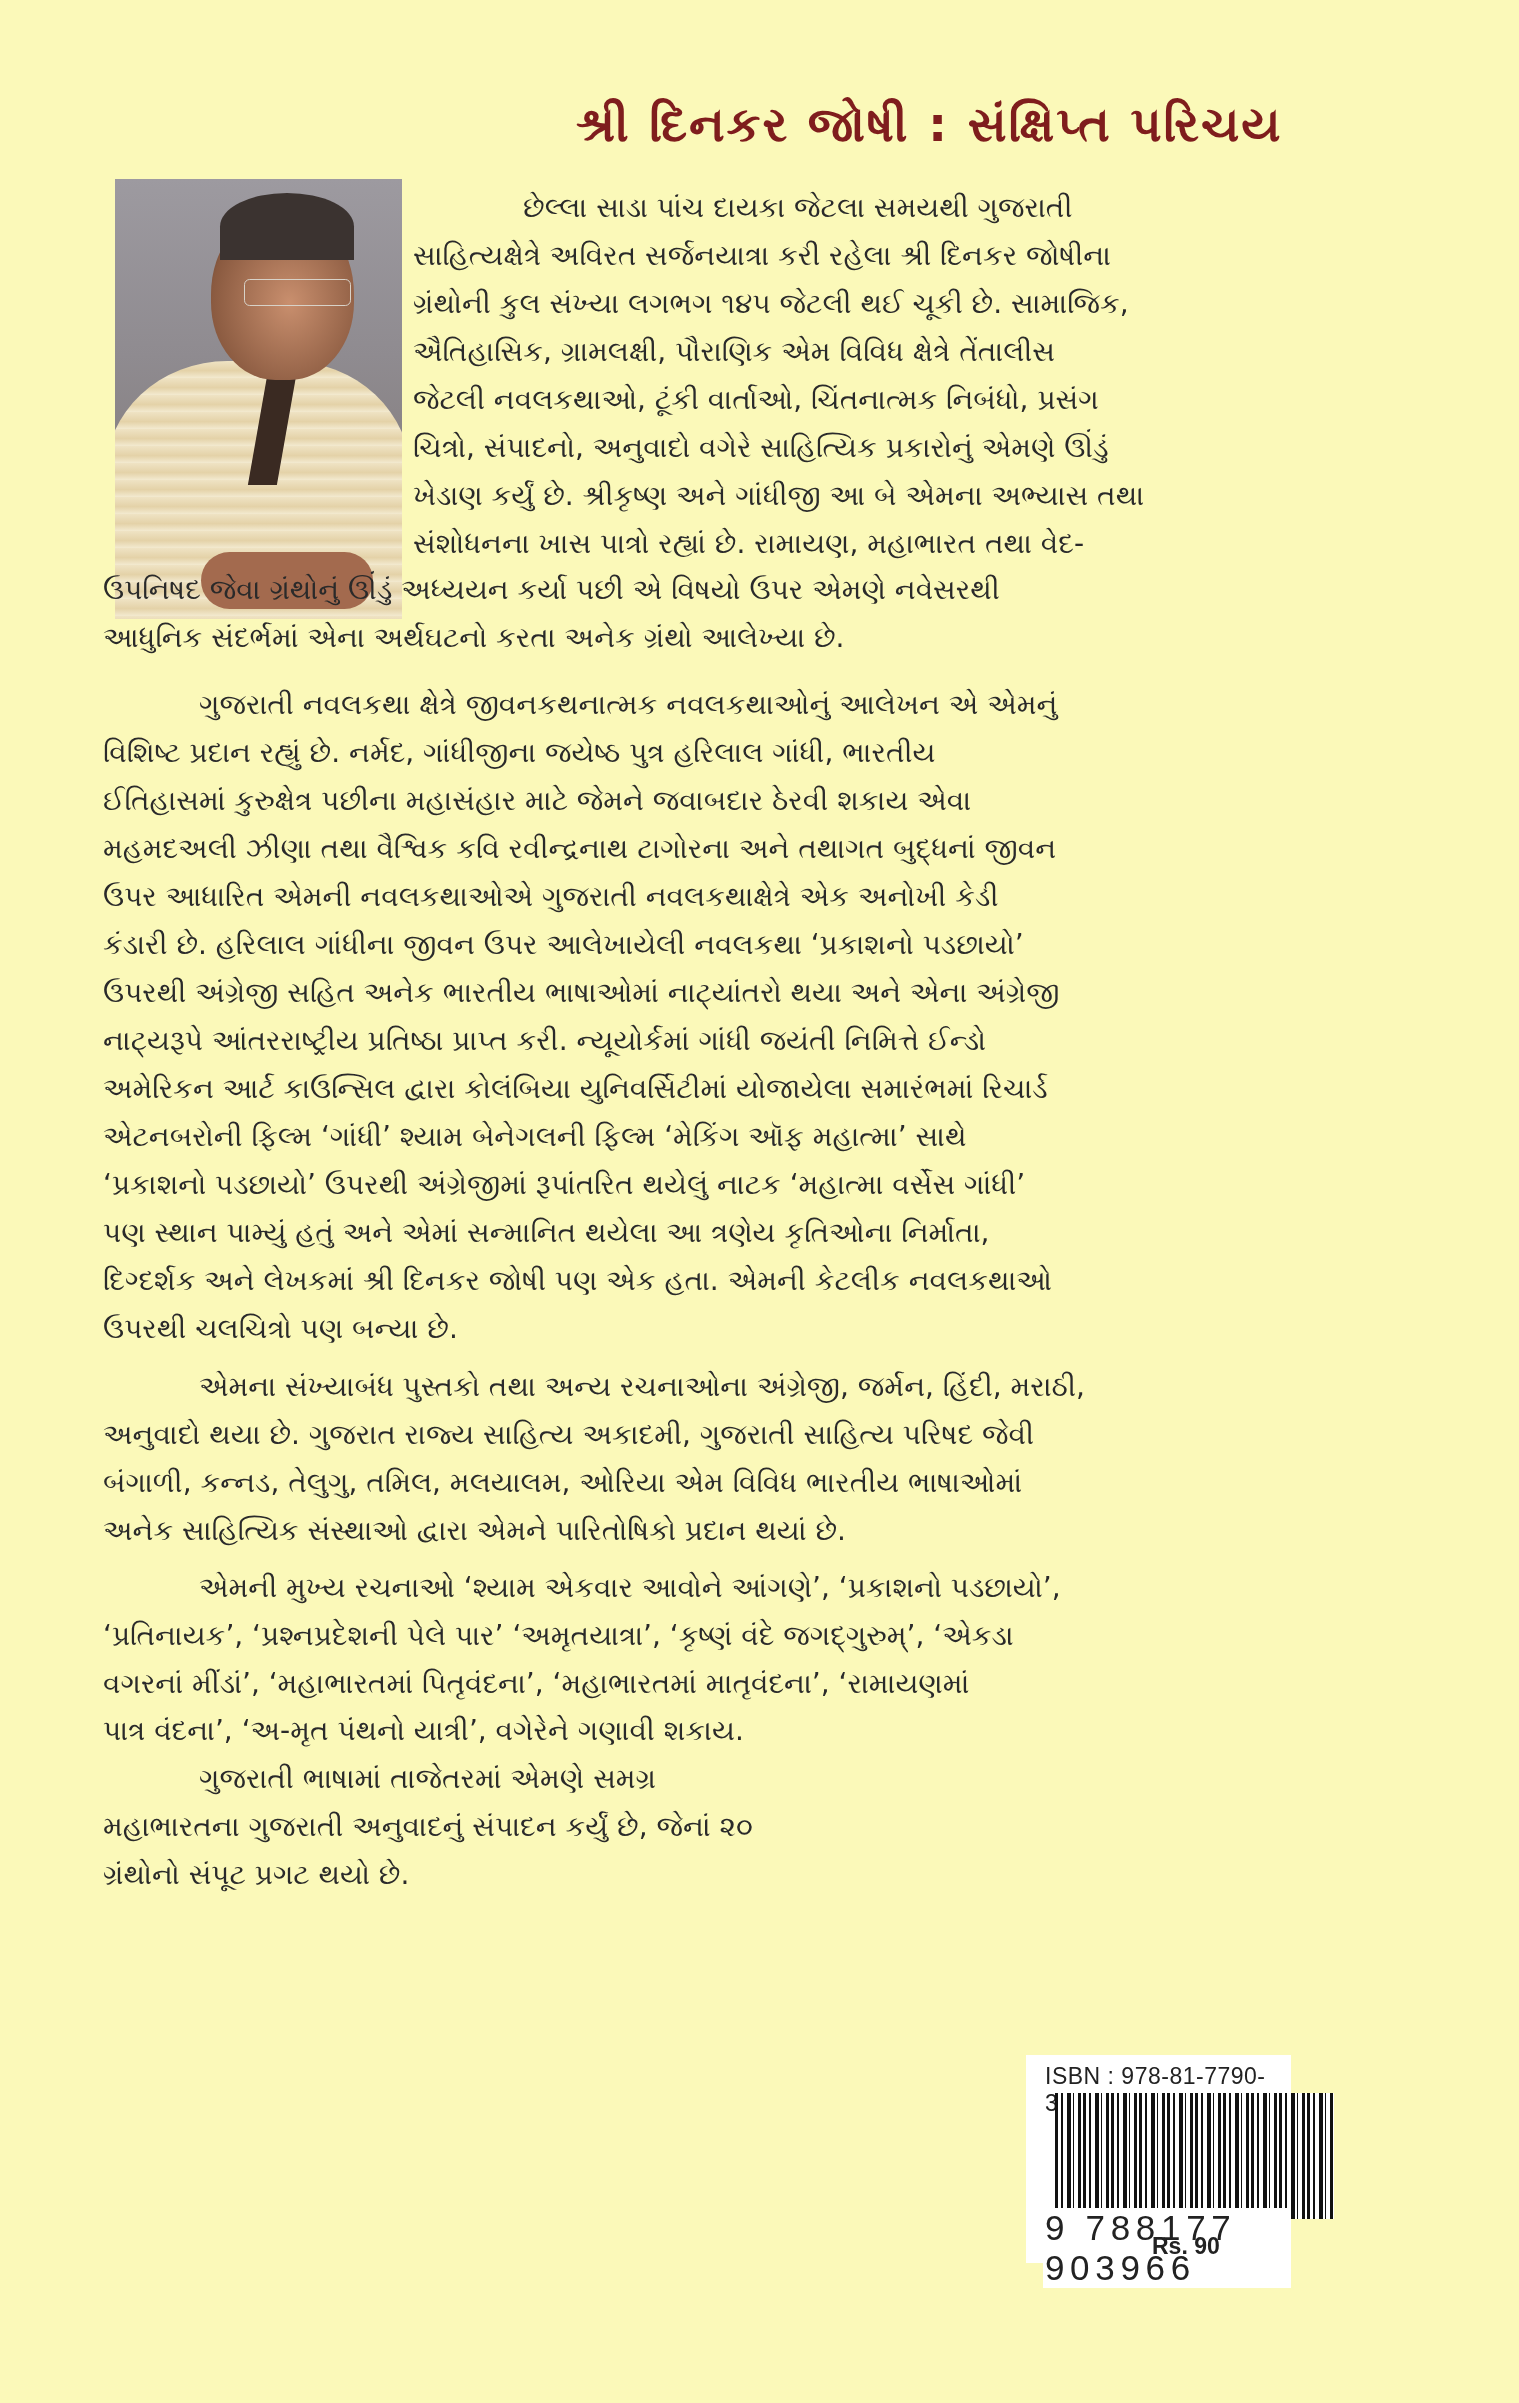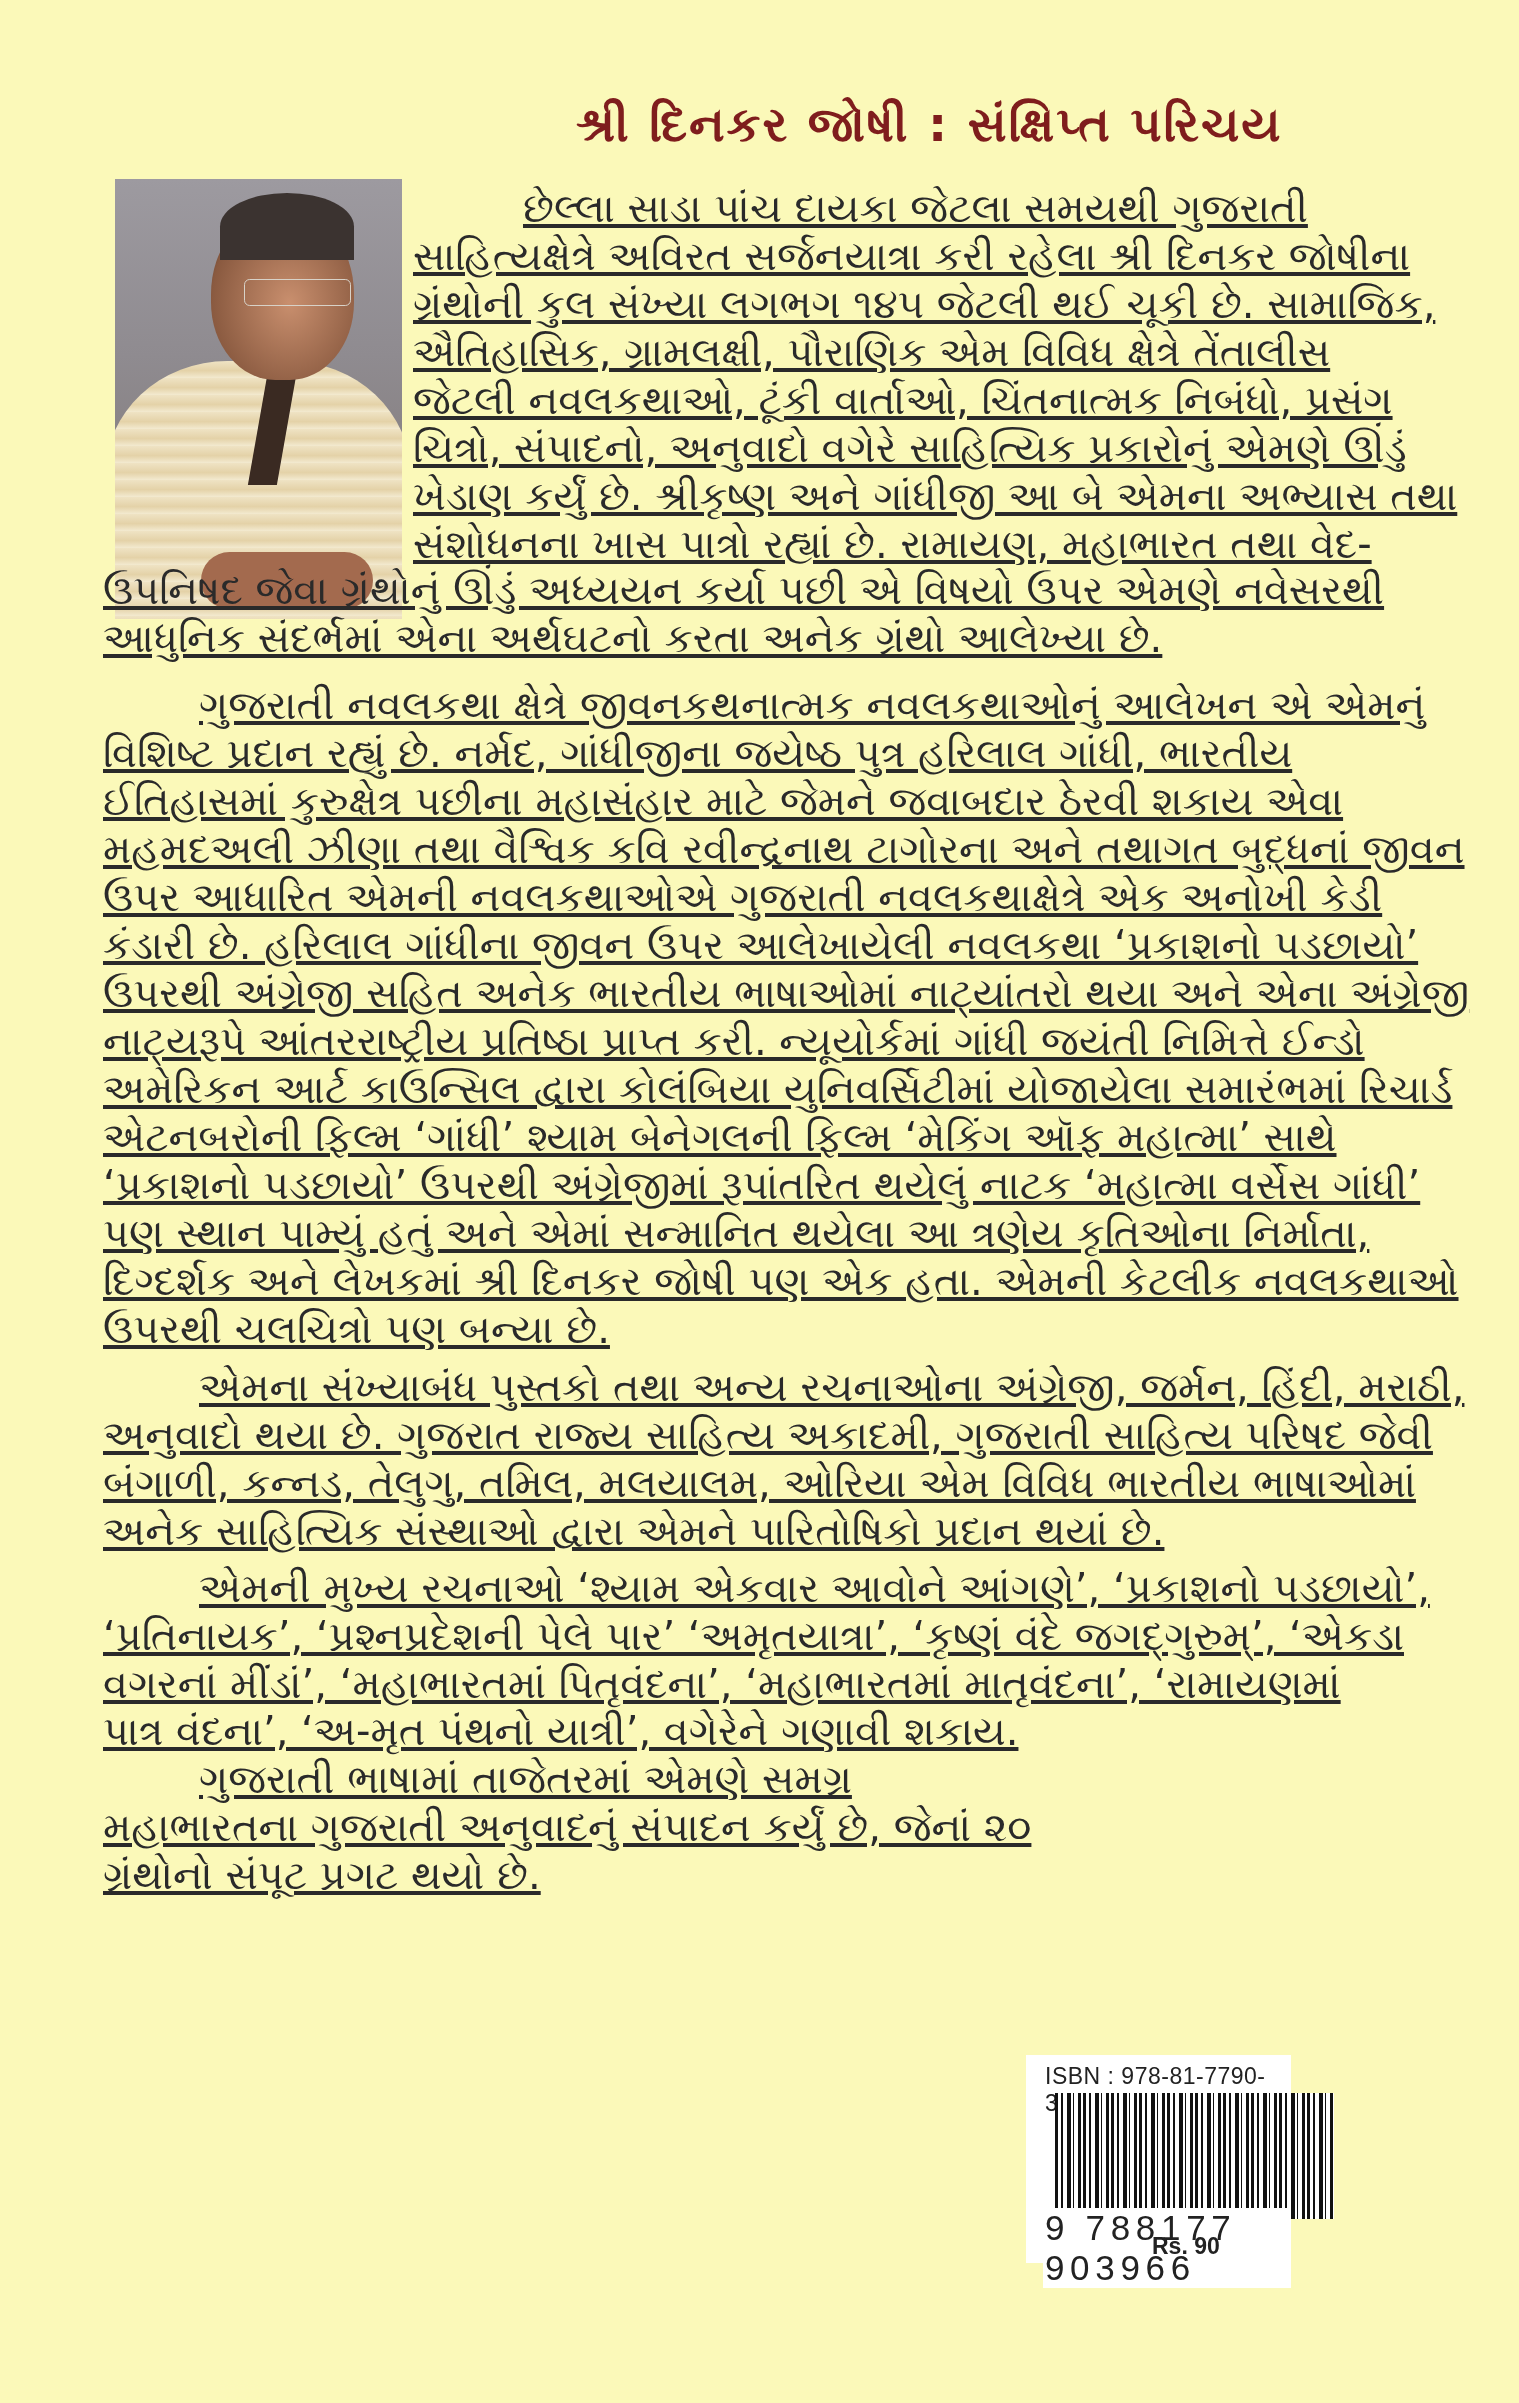--- a/index.html
+++ b/index.html
@@ -57,24 +57,23 @@
     transform: skewX(-10deg);
   }
   .photo .hands {
     position: absolute; left: 86px; top: 373px;
     width: 172px; height: 57px;
     border-radius: 29px;
     background: #a36a4e;
   }
   .text {
     position: absolute;
-    font-size: 40px;
+    font-size: 28px;
     line-height: 48px;
     white-space: nowrap;
-    text-decoration: underline;
   }
   .line {
     display: flex;
     justify-content: space-between;
     height: 48px;
   }
   .line.last { justify-content: flex-start; align-items: flex-end; }
   .barcode-box {
     position: absolute;
     left: 1026px; top: 2055px;

